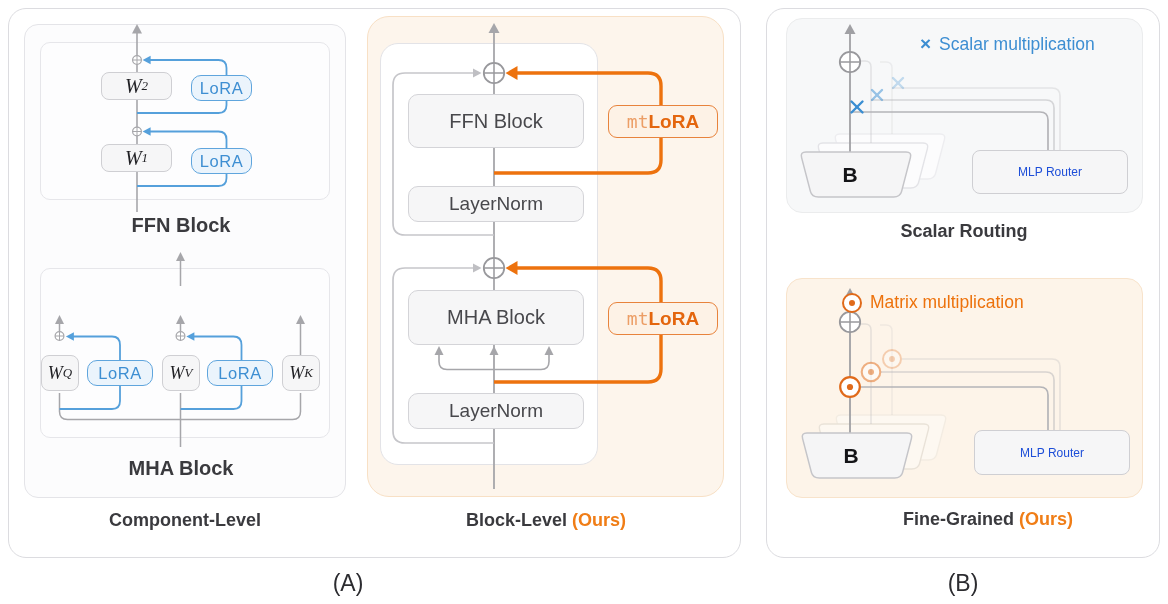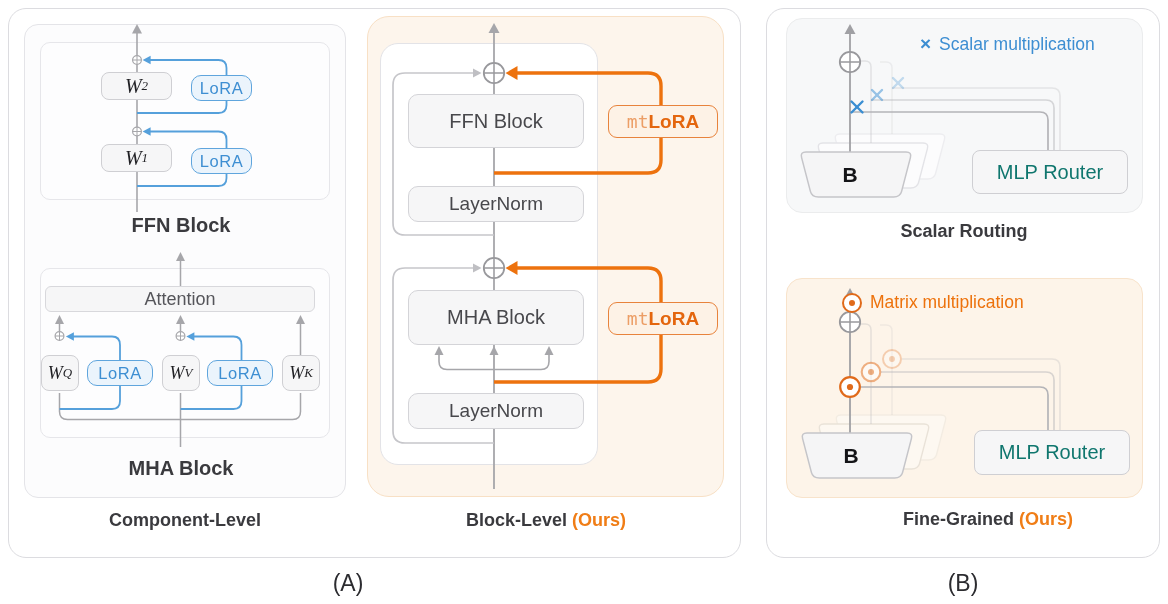--- a/index.html
+++ b/index.html
@@ -22,21 +22,21 @@
   .blocklabel{position:absolute;text-align:center;font-weight:bold;font-size:20px;color:#3a3a3e;z-index:10;}
   .ours{color:#f07d16;}
   .caption{position:absolute;text-align:center;font-size:23px;color:#2c2c30;z-index:10;}
   .legend{position:absolute;display:flex;align-items:center;gap:8px;z-index:10;font-size:17.5px;}
   .legend.blue{color:#3d8ed2;}
   .legend.orange{color:#ed720c;text-align:center;}
   .xglyph{font-size:19px;font-weight:bold;}
   .odot{display:inline-block;width:16px;height:16px;border:2.2px solid #e06a1a;border-radius:50%;position:relative;background:#fff;}
   .odot::after{content:"";position:absolute;left:50%;top:50%;width:6px;height:6px;margin:-3px 0 0 -3px;border-radius:50%;background:#e06a1a;}
   .blabel{font-weight:bold;font-size:21px;color:#141417;}
-  .router{font-size:20px;color:#0f766e;}
+  .router{font-size:12px;color:#1d4ed8;}
 </style>
 </head>
 <body>
 
 <div class="stage">
 
   <div class="panel lay" style="left:8px;top:8px;width:733px;height:550px;"></div>
   <div class="subpanel lay" style="left:24px;top:24px;width:322px;height:474px;border:1.4px solid #e4e4e8;background:#fcfcfd;border-radius:14px;"></div>
   <div class="subpanel lay" style="left:40px;top:42px;width:290px;height:158px;border:1.4px solid #e6e6ea;background:#fdfdfe;border-radius:10px;"></div>
   <div class="subpanel lay" style="left:40px;top:268px;width:290px;height:170px;border:1.4px solid #e6e6ea;background:#fdfdfe;border-radius:10px;"></div>
@@ -236,23 +236,20 @@
   </div>
   <div class="box gbox wmath" style="left:101px;top:144px;width:71px;height:28px;">
     <span>W</span>
       <sub>1</sub>
   </div>
   <div class="box lora" style="left:191px;top:148px;width:61px;height:26px;">
     <span>LoRA</span>
   </div>
   <div class="blocklabel" style="left:81px;top:214px;width:200px;">FFN Block</div>
 
-  <div class="box attn" style="left:45px;top:286px;width:270px;height:26px;">
-    <span>Attention</span>
-  </div>
   <div class="box gbox wmath" style="left:41px;top:355px;width:38px;height:36px;font-size:18px;">
     <span>W</span>
       <sub>Q</sub>
   </div>
   <div class="box lora" style="left:87px;top:360px;width:66px;height:26px;">
     <span>LoRA</span>
   </div>
   <div class="box gbox wmath" style="left:162px;top:355px;width:38px;height:36px;font-size:18px;">
     <span>W</span>
       <sub>V</sub>

